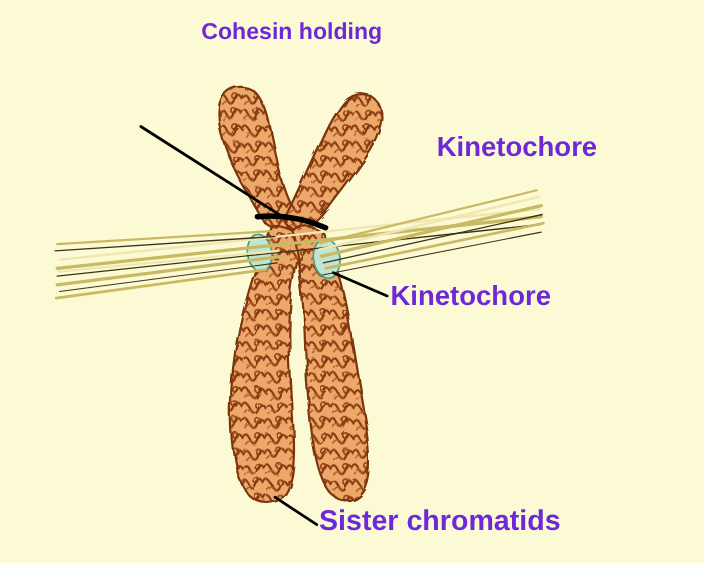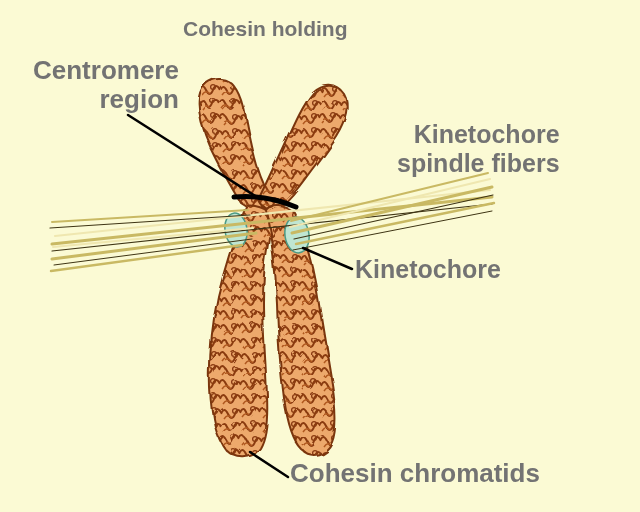--- a/index.html
+++ b/index.html
@@ -16,24 +16,23 @@
     font-family: "Liberation Sans", sans-serif;
   }
   .stage svg {
     position: absolute;
     left: 0;
     top: 0;
   }
   .label {
     position: absolute;
     font-weight: 700;
-    color: #737373;
+    color: #6d28d9;
     white-space: nowrap;
     user-select: none;
-    text-align: right;
   }
   .label-cohesin      { left: 183px; top: 16px;  font-size: 21px; line-height: 25px; }
   .label-centromere   { left: 33px;  top: 56px;  font-size: 26px; line-height: 29px; }
   .label-spindle      { left: 397px; top: 120px; font-size: 25px; line-height: 29px; }
   .label-kinetochore  { left: 355px; top: 255px; font-size: 25px; line-height: 29px; }
   .label-sister       { left: 290px; top: 459px; font-size: 26px; line-height: 29px; }
 </style>
 </head>
 <body>
 
@@ -104,31 +103,26 @@
       <line x1="128" y1="115" x2="260" y2="199"></line>
       <line x1="352" y1="269" x2="303" y2="248"></line>
       <line x1="288" y1="477" x2="250" y2="452"></line>
     </g>
   </svg>
 
   <div class="label label-cohesin">
     <span>Cohesin holding</span><br>
   </div>
 
-  <div class="label label-centromere">
-    <span>Centromere</span><br>
-    <span>region</span>
-  </div>
 
   <div class="label label-spindle">
     <span>Kinetochore</span><br>
-    <span>spindle fibers</span>
   </div>
 
   <div class="label label-kinetochore">
     <span>Kinetochore</span>
   </div>
 
   <div class="label label-sister">
-    <span>Cohesin chromatids</span>
+    <span>Sister chromatids</span>
   </div>
 
 </div>
 
 </body></html>

